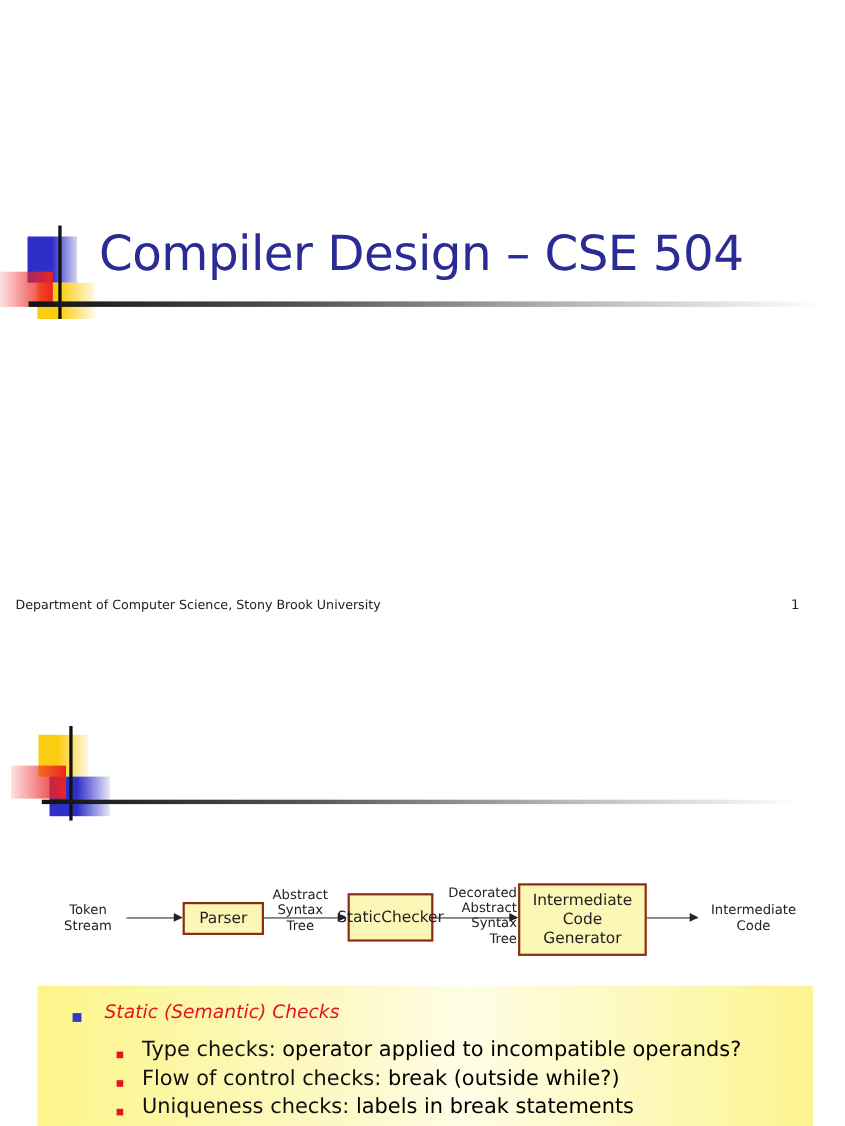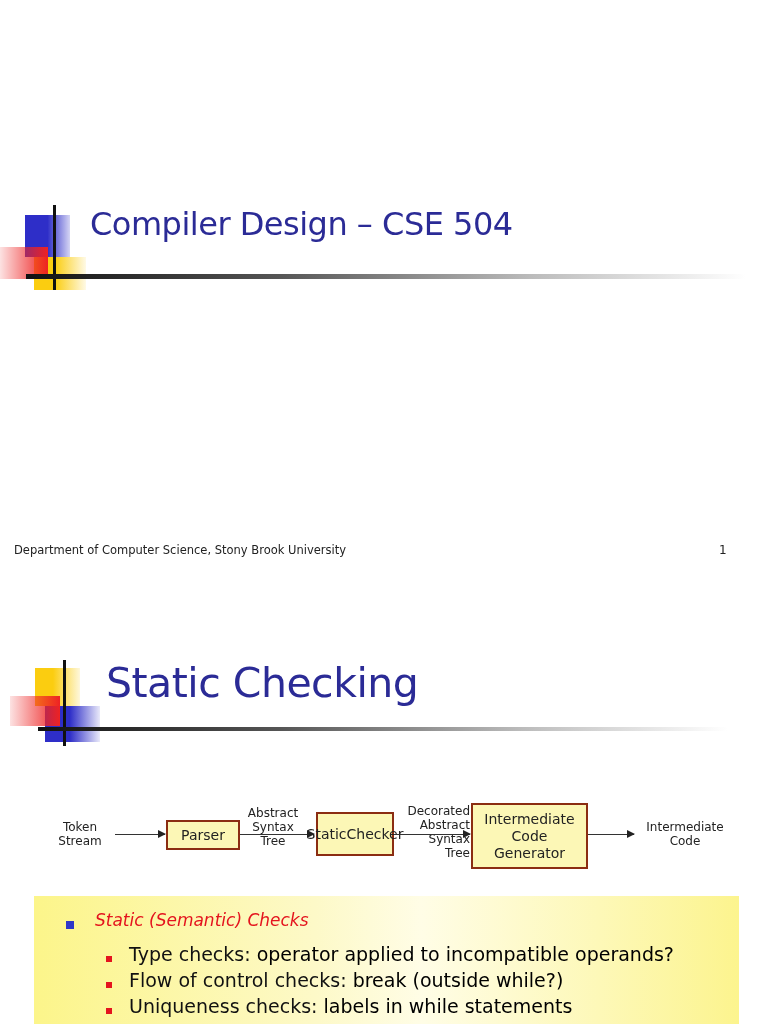--- a/index.html
+++ b/index.html
@@ -35,34 +35,33 @@
 <body>
 
 <div class="slide" id="slide1">
   <div class="deco" style="left:0;top:205px;width:100px;height:90px;">
     <div class="sq" style="left:25px;top:10px;width:45px;height:42px;background:linear-gradient(to right,#2e2ec8 50%, rgba(46,46,200,0.2) 100%);"></div>
     <div class="sq" style="left:34px;top:52px;width:52px;height:33px;background:linear-gradient(to right,#fbcd10 40%, rgba(251,205,16,0.1) 100%);"></div>
     <div class="sq" style="left:0;top:42px;width:48px;height:32px;background:linear-gradient(to left,#ee2222 0%, rgba(238,60,60,0.15) 100%);"></div>
     <div class="vline" style="left:53px;top:0;height:85px;"></div>
   </div>
   <div class="rule" style="left:26px;top:274px;width:720px;"></div>
-  <div class="title" style="left:90px;top:205px;font-size:32px;">Compiler Design – CSE 504</div>
+  <div class="title" style="left:90px;top:205px;font-size:44px;">Compiler Design – CSE 504</div>
   <div class="footer-left">Department of Computer Science, Stony Brook University</div>
   <div class="footer-right">1</div>
 </div>
 
 <div class="slide" id="slide2">
   <div class="deco" style="left:8px;top:84px;width:100px;height:90px;">
     <div class="sq" style="left:27px;top:8px;width:45px;height:38px;background:linear-gradient(to right,#fbcd10 40%, rgba(251,205,16,0.15) 100%);"></div>
     <div class="sq" style="left:37px;top:46px;width:55px;height:36px;background:linear-gradient(to right,#2e2ec8 45%, rgba(46,46,200,0.1) 100%);"></div>
     <div class="sq" style="left:2px;top:36px;width:50px;height:30px;background:linear-gradient(to left,#ee2222 0%, rgba(238,60,60,0.15) 100%);"></div>
     <div class="vline" style="left:55px;top:0;height:86px;"></div>
   </div>
   <div class="rule" style="left:38px;top:151px;width:690px;height:4px;"></div>
-  <div class="title" style="left:106px;top:83px;font-size:41px;">Static Checking</div>
 </div>
 
 <div>
   <div class="diagram-label" style="left:50px;top:820px;width:60px;">
     <div>Token</div>
     <div>Stream</div>
   </div>
   <div class="arrow" style="left:115px;top:834px;width:50px;"></div>
   <div class="box" style="left:166px;top:820px;width:74px;height:30px;">Parser</div>
 
@@ -105,14 +104,14 @@
   <span>Type checks: </span><span class="hl">operator applied to incompatible operands?</span>
 </div>
 
 <div class="b2" style="top:982px;"></div>
 <div class="b2-text" style="top:969px;">
   <span>Flow of control checks: </span><span class="hl">break (outside while?)</span>
 </div>
 
 <div class="b2" style="top:1008px;"></div>
 <div class="b2-text" style="top:995px;">
-  <span>Uniqueness checks: </span><span class="hl">labels in while statements</span>
+  <span>Uniqueness checks: </span><span class="hl">labels in break statements</span>
 </div>
 
 </body></html>

